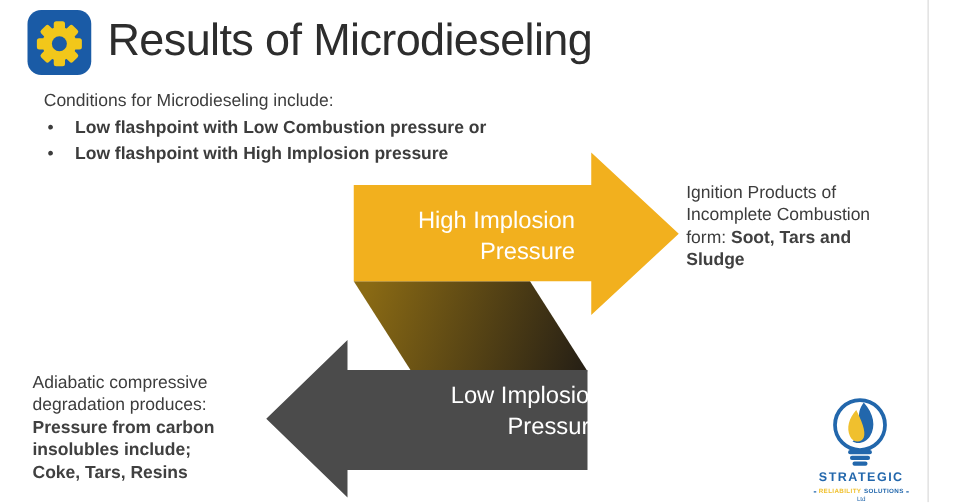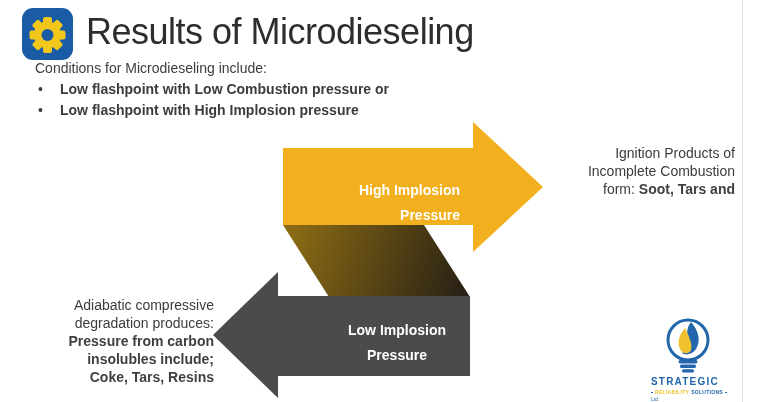--- a/index.html
+++ b/index.html
@@ -5,35 +5,35 @@
   html,body{margin:0;padding:0;background:#fff;}
   #slide{
     position:relative;width:768px;height:402px;background:#ffffff;
     font-family:"Liberation Sans", sans-serif;overflow:hidden;padding-left:14px;
   }
   
   #logo-box{position:absolute;left:22px;top:8px;width:51px;height:52px;border-radius:11px;background:#1A5BA6;}
   #logo-box svg{position:absolute;left:0;top:0;}
   #page-title{position:absolute;left:86px;top:10px;font-size:36px;line-height:44px;color:#2D2D2D;letter-spacing:-0.5px;white-space:nowrap;}
   
-  #conditions{position:absolute;left:35px;top:58px;font-size:14px;line-height:21px;color:#3C3C3C;}
+  #conditions{position:absolute;left:35px;top:70px;font-size:14px;line-height:21px;color:#3C3C3C;}
   .bullet-row{display:flex;font-weight:bold;}
   .bullet-char{width:22px;padding-left:3px;font-weight:normal;color:#3C3C3C;}
   
   #diagram-svg{position:absolute;left:0;top:0;}
-  .arrow-label{position:absolute;color:#ffffff;font-weight:bold;font-size:14px;line-height:25px;margin-top:14px;}
+  .arrow-label{position:absolute;color:#ffffff;font-weight:normal;font-size:19px;line-height:25px;}
   #high-arrow-label{left:283px;top:164px;width:177px;text-align:right;}
-  #low-arrow-label{left:312px;top:304px;width:170px;text-align:center;}
+  #low-arrow-label{left:312px;top:304px;width:170px;text-align:right;}
   
-  .note{position:absolute;font-size:14px;line-height:18px;color:#3C3C3C;text-align:right;}
+  .note{position:absolute;font-size:14px;line-height:18px;color:#3C3C3C;text-align:left;}
   #right-note{left:549px;top:144px;width:186px;}
   #left-note{left:26px;top:296px;width:188px;}
   .note b{color:#404040;}
   
-  #brand{position:absolute;left:651px;top:300px;width:76px;}
+  #brand{position:absolute;left:651px;top:300px;width:76px;text-align:center;}
   #brand-name{font-size:10px;font-weight:bold;letter-spacing:1.2px;color:#2267AC;margin-top:-2px;}
   #brand-tagline{display:flex;align-items:center;justify-content:center;gap:2px;margin-top:2px;}
   #brand-tagline .tag-line{display:inline-block;width:10px;height:1px;background:#2267AC;}
   .tag-word{font-size:5px;font-weight:bold;letter-spacing:0.3px;}
   #tag-word-1{color:#F0C02E;}
   #tag-word-2{color:#2267AC;}
   #brand-suffix{font-size:5px;color:#2267AC;margin-top:1px;}
   
   #slide-right-border{position:absolute;left:742px;top:0;width:1px;height:402px;background:#DCDCDC;}
 </style>
@@ -93,20 +93,21 @@
   </div>
   <div class="arrow-label" id="low-arrow-label">
     <div>Low Implosion</div>
     <div>Pressure</div>
   </div>
 
   <div class="note" id="right-note">
     <div>Ignition Products of</div>
     <div>Incomplete Combustion</div>
     <div><span>form: </span><b>Soot, Tars and</b></div>
+    <div><b>Sludge</b></div>
   </div>
 
   <div class="note" id="left-note">
     <div>Adiabatic compressive</div>
     <div>degradation produces:</div>
     <div><b>Pressure from carbon</b></div>
     <div><b>insolubles include;</b></div>
     <div><b>Coke, Tars, Resins</b></div>
   </div>
 

